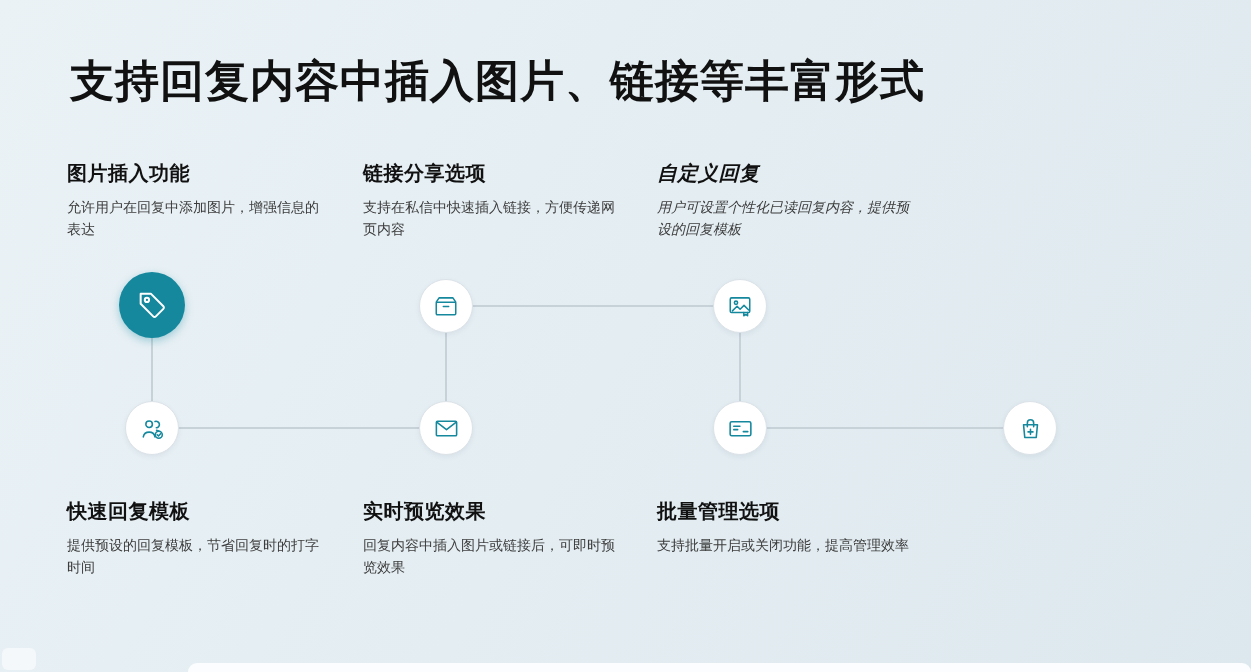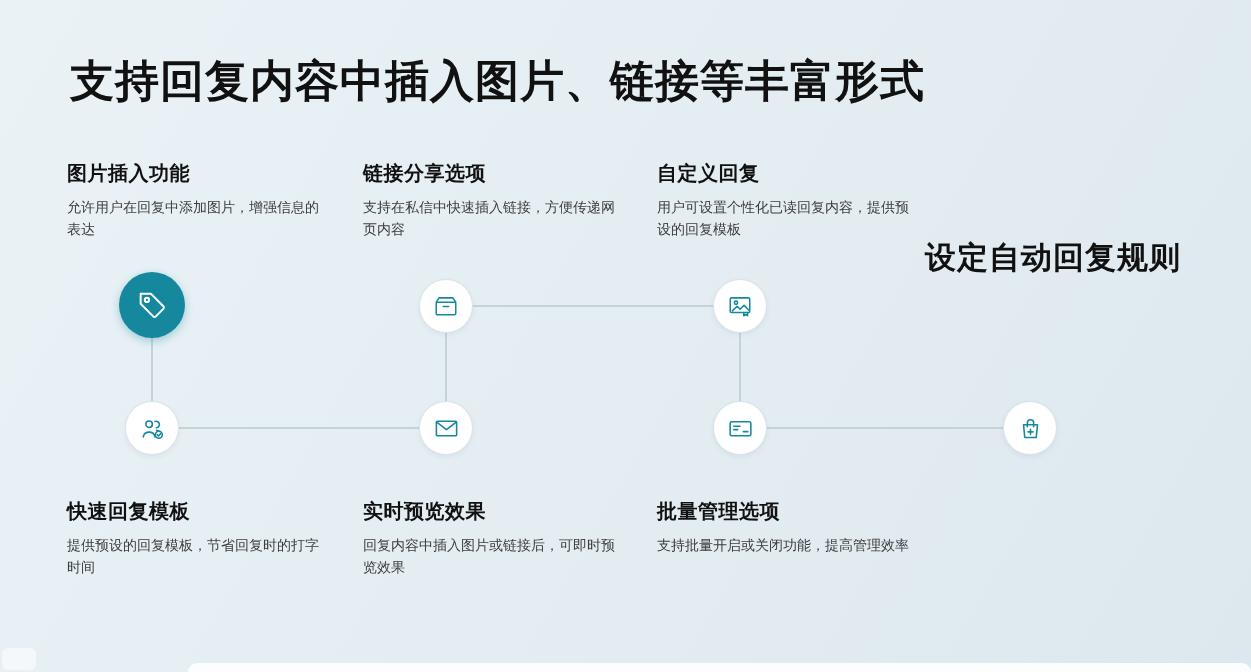--- a/index.html
+++ b/index.html
@@ -29,21 +29,21 @@
     margin: 0 0 10px 0;
     font-size: 20px; font-weight: bold; color: var(--text);
     letter-spacing: 0.5px;
   }
   .feature p {
     margin: 0;
     font-size: 14px; line-height: 1.55; color: var(--desc);
   }
   .f-t1 { left: 67px;  top: 160px; width: 252px; }
   .f-t2 { left: 363px; top: 160px; width: 252px; }
-  .f-t3 { left: 657px; top: 160px; width: 258px; }
+  .f-t3 { left: 657px; top: 160px; width: 258px; font-style: italic; }
   .f-b1 { left: 67px;  top: 498px; width: 252px; }
   .f-b2 { left: 363px; top: 498px; width: 252px; }
   .f-b3 { left: 657px; top: 498px; width: 258px; }
   .f-b4 { left: 950px; top: 498px; width: 244px; }
   .lines { position: absolute; left: 0; top: 0; }
   .lines line { stroke: var(--line); stroke-width: 2; }
   .node {
     position: absolute;
     background: #ffffff;
     border: 1px solid var(--node-border);
@@ -83,21 +83,20 @@
   </div>
   <div class="feature f-t1">
     <h3>图片插入功能</h3>
     <p>允许用户在回复中添加图片，增强信息的表达</p>
   </div>
   <div class="feature f-t3">
     <h3>自定义回复</h3>
     <p>用户可设置个性化已读回复内容，提供预设的回复模板</p>
   </div>
 
-  <h2 class="side-title">设定自动回复规则</h2>
 
   <svg class="lines" width="1251" height="672" aria-hidden="true">
     <line x1="152" y1="305" x2="152" y2="428"></line>
     <line x1="152" y1="428" x2="446" y2="428"></line>
     <line x1="446" y1="428" x2="446" y2="306"></line>
     <line x1="446" y1="306" x2="740" y2="306"></line>
     <line x1="740" y1="306" x2="740" y2="428"></line>
     <line x1="740" y1="428" x2="1030" y2="428"></line>
   </svg>
 

